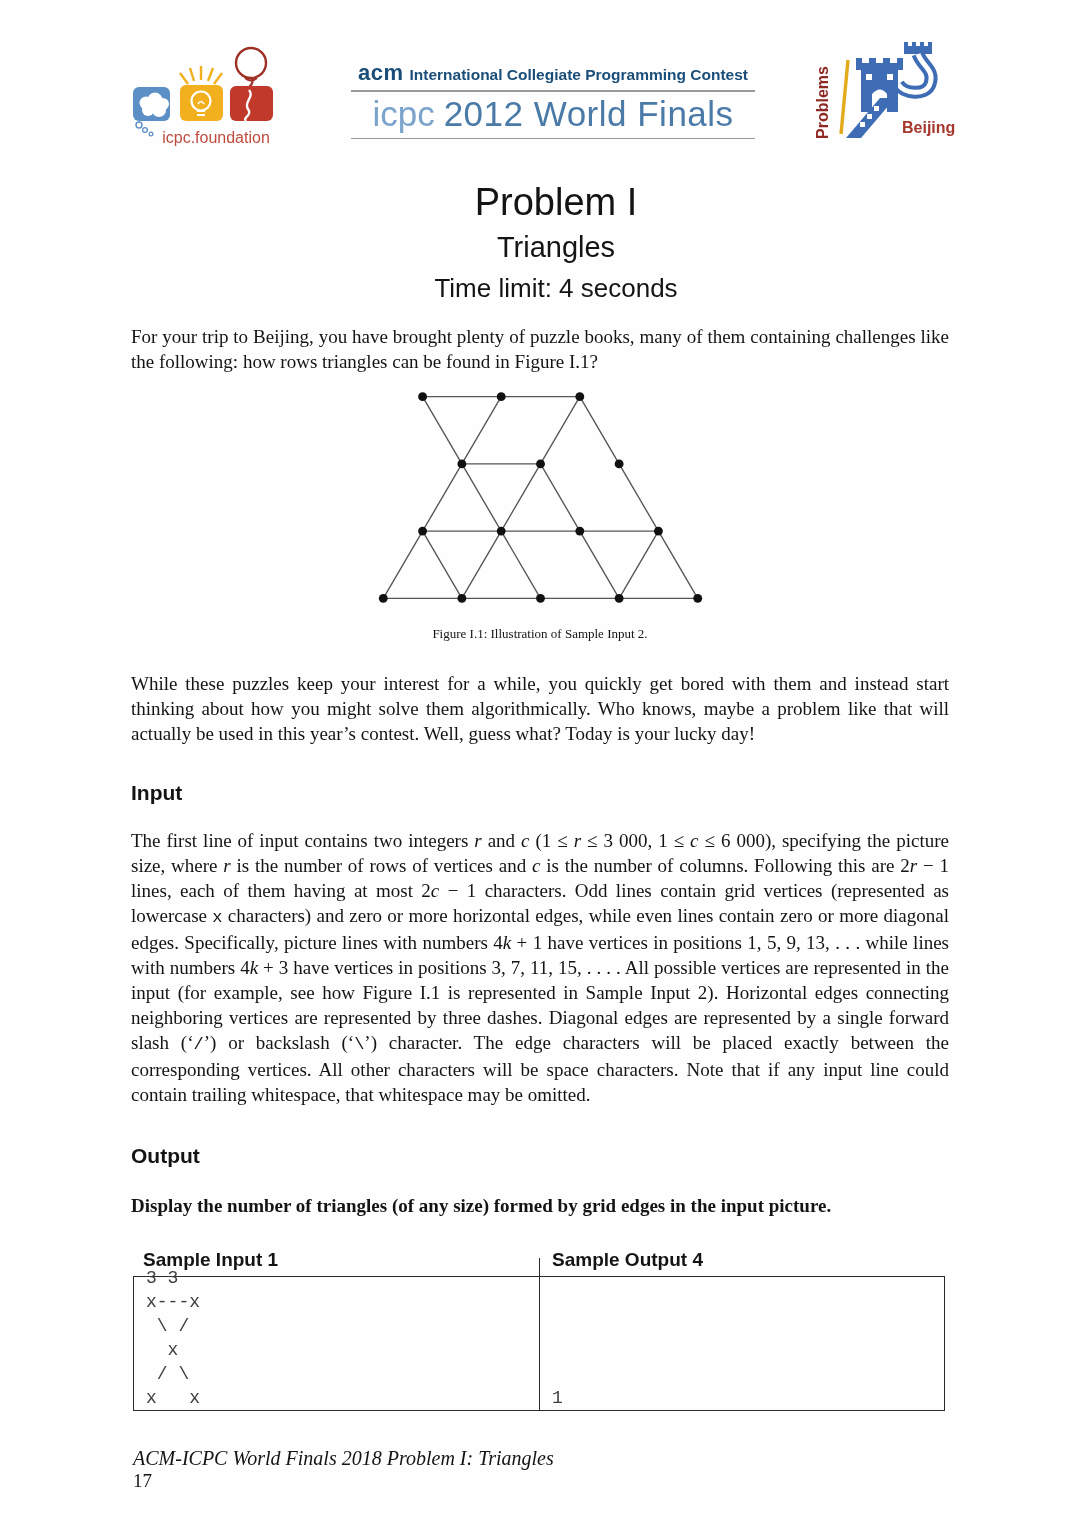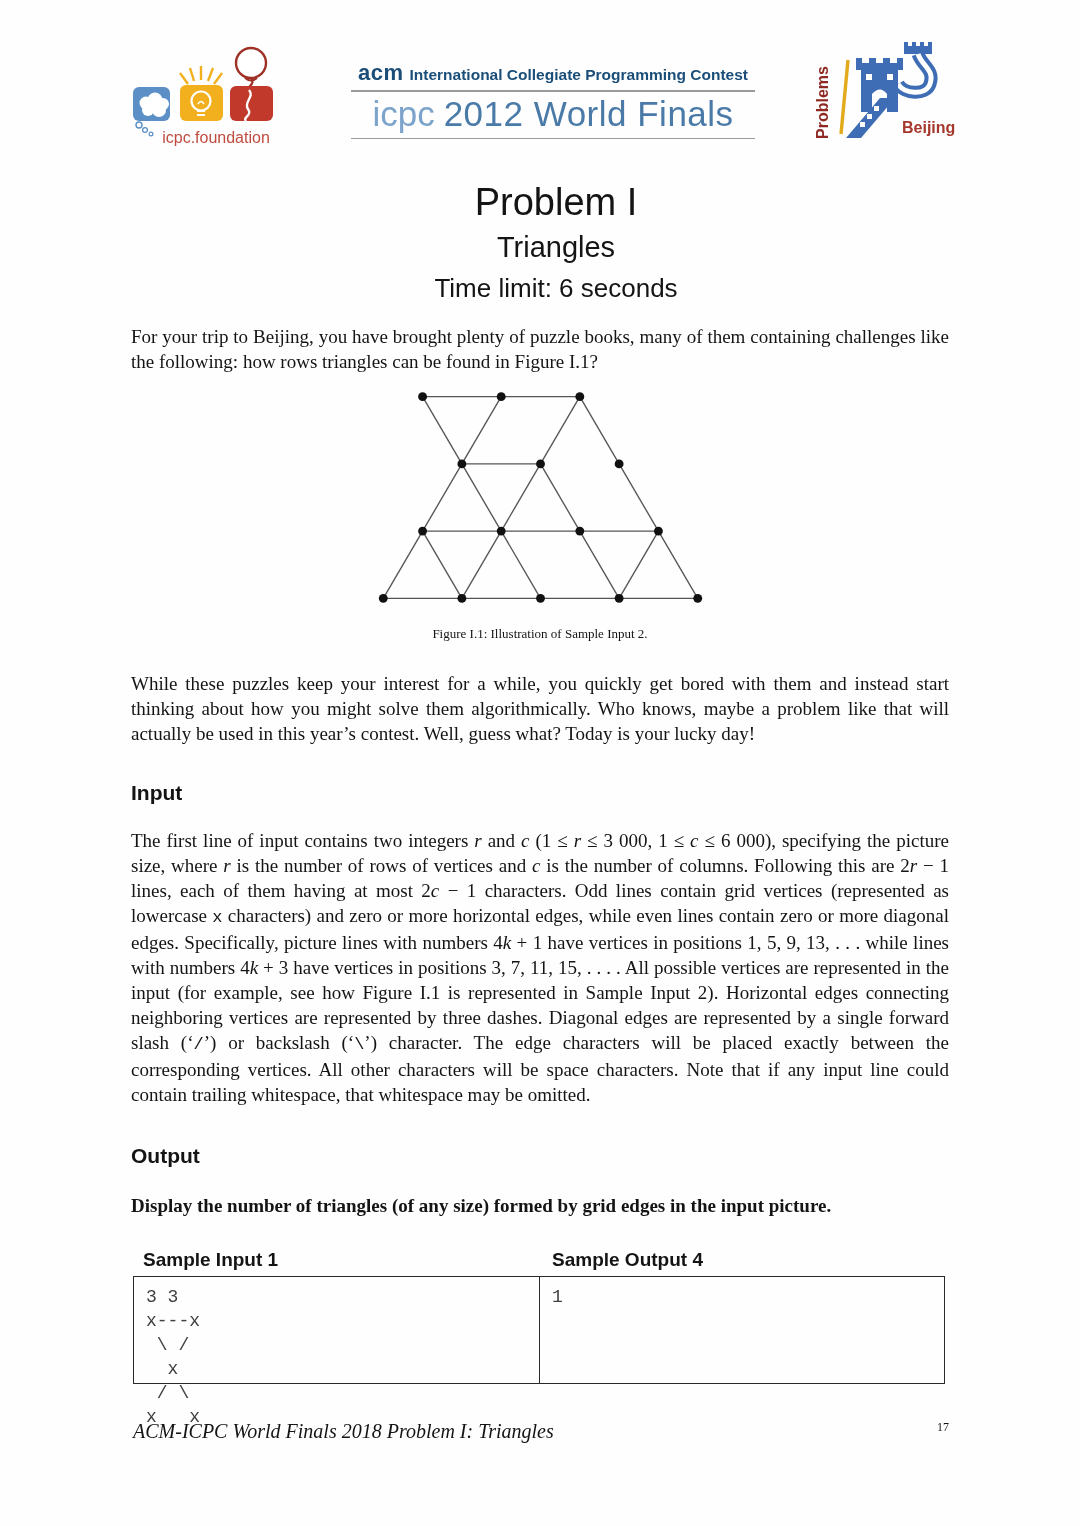--- a/index.html
+++ b/index.html
@@ -44,29 +44,29 @@
   .sechead{margin:0 131px;font-family:"Liberation Sans",sans-serif;font-weight:bold;font-size:21px;line-height:26px;}
   .h-input{margin-top:34px;}
   .h-output{margin-top:36px;}
   .inpara{margin-top:22px;}
   .outpara{margin-top:24px;font-weight:bold;}
   
   .samplelabels{display:flex;margin:30px 0 0 133px;width:812px;
     font-family:"Liberation Sans",sans-serif;font-weight:bold;font-size:19px;line-height:24px;}
   .samplelabels .sl{width:407px;padding-left:10px;}
   .samplelabels .sr{flex:1;padding-left:12px;}
-  .samplebox{display:flex;margin:4px 0 0 133px;width:812px;height:108px;border:1.6px solid #2a2a2a;}
+  .samplebox{display:flex;margin:4px 0 0 133px;width:812px;height:135px;border:1.6px solid #2a2a2a;align-items:flex-end;}
   .samplebox pre{font-family:"Liberation Mono","DejaVu Sans Mono",monospace;
     font-size:18px;line-height:24px;color:#3f3f3f;padding:8px 0 0 12px;}
   .cell-l{width:406px;border-right:1.3px solid #2a2a2a;}
   .cell-r{flex:1;}
   
-  .footer{display:flex;justify-content:space-between;margin:36px 131px 0 133px;}
+  .footer{display:flex;margin:36px 131px 0 133px;flex-direction:column;}
   .footer .fl{font-style:italic;font-size:20px;}
-  .footer .fp{font-size:12px;}
+  .footer .fp{font-size:19px;}
 </style>
 </head>
 <body>
 
 <div class="page">
 
   <header class="hdr">
 
     <svg width="180" height="118" viewBox="0 0 180 118">
       <g>
@@ -135,21 +135,21 @@
         <rect x="69" y="74" width="5" height="5" fill="#fff"></rect>
         <rect x="76" y="66" width="5" height="5" fill="#fff"></rect>
       </g>
       <text x="104" y="93" font-size="16" font-weight="bold" fill="#a6372c">Beijing</text>
     </svg>
   </header>
 
   <section class="titleblock">
     <div class="t1">Problem I</div>
     <div class="t2">Triangles</div>
-    <div class="t3">Time limit: 6 seconds</div>
+    <div class="t3">Time limit: 4 seconds</div>
   </section>
 
   <p class="para p1">For your trip to Beijing, you have brought plenty of puzzle books, many of them containing challenges like the following: how rows triangles can be found in Figure I.1?</p>
 
   <div class="figwrap">
     <svg width="331" height="219" viewBox="-8 -8 320 211">
         <line x1="38" y1="0" x2="114" y2="0" stroke="#555" stroke-width="1.3"></line>
         <line x1="114" y1="0" x2="190" y2="0" stroke="#555" stroke-width="1.3"></line>
         <line x1="76" y1="65" x2="152" y2="65" stroke="#555" stroke-width="1.3"></line>
         <line x1="38" y1="130" x2="114" y2="130" stroke="#555" stroke-width="1.3"></line>

